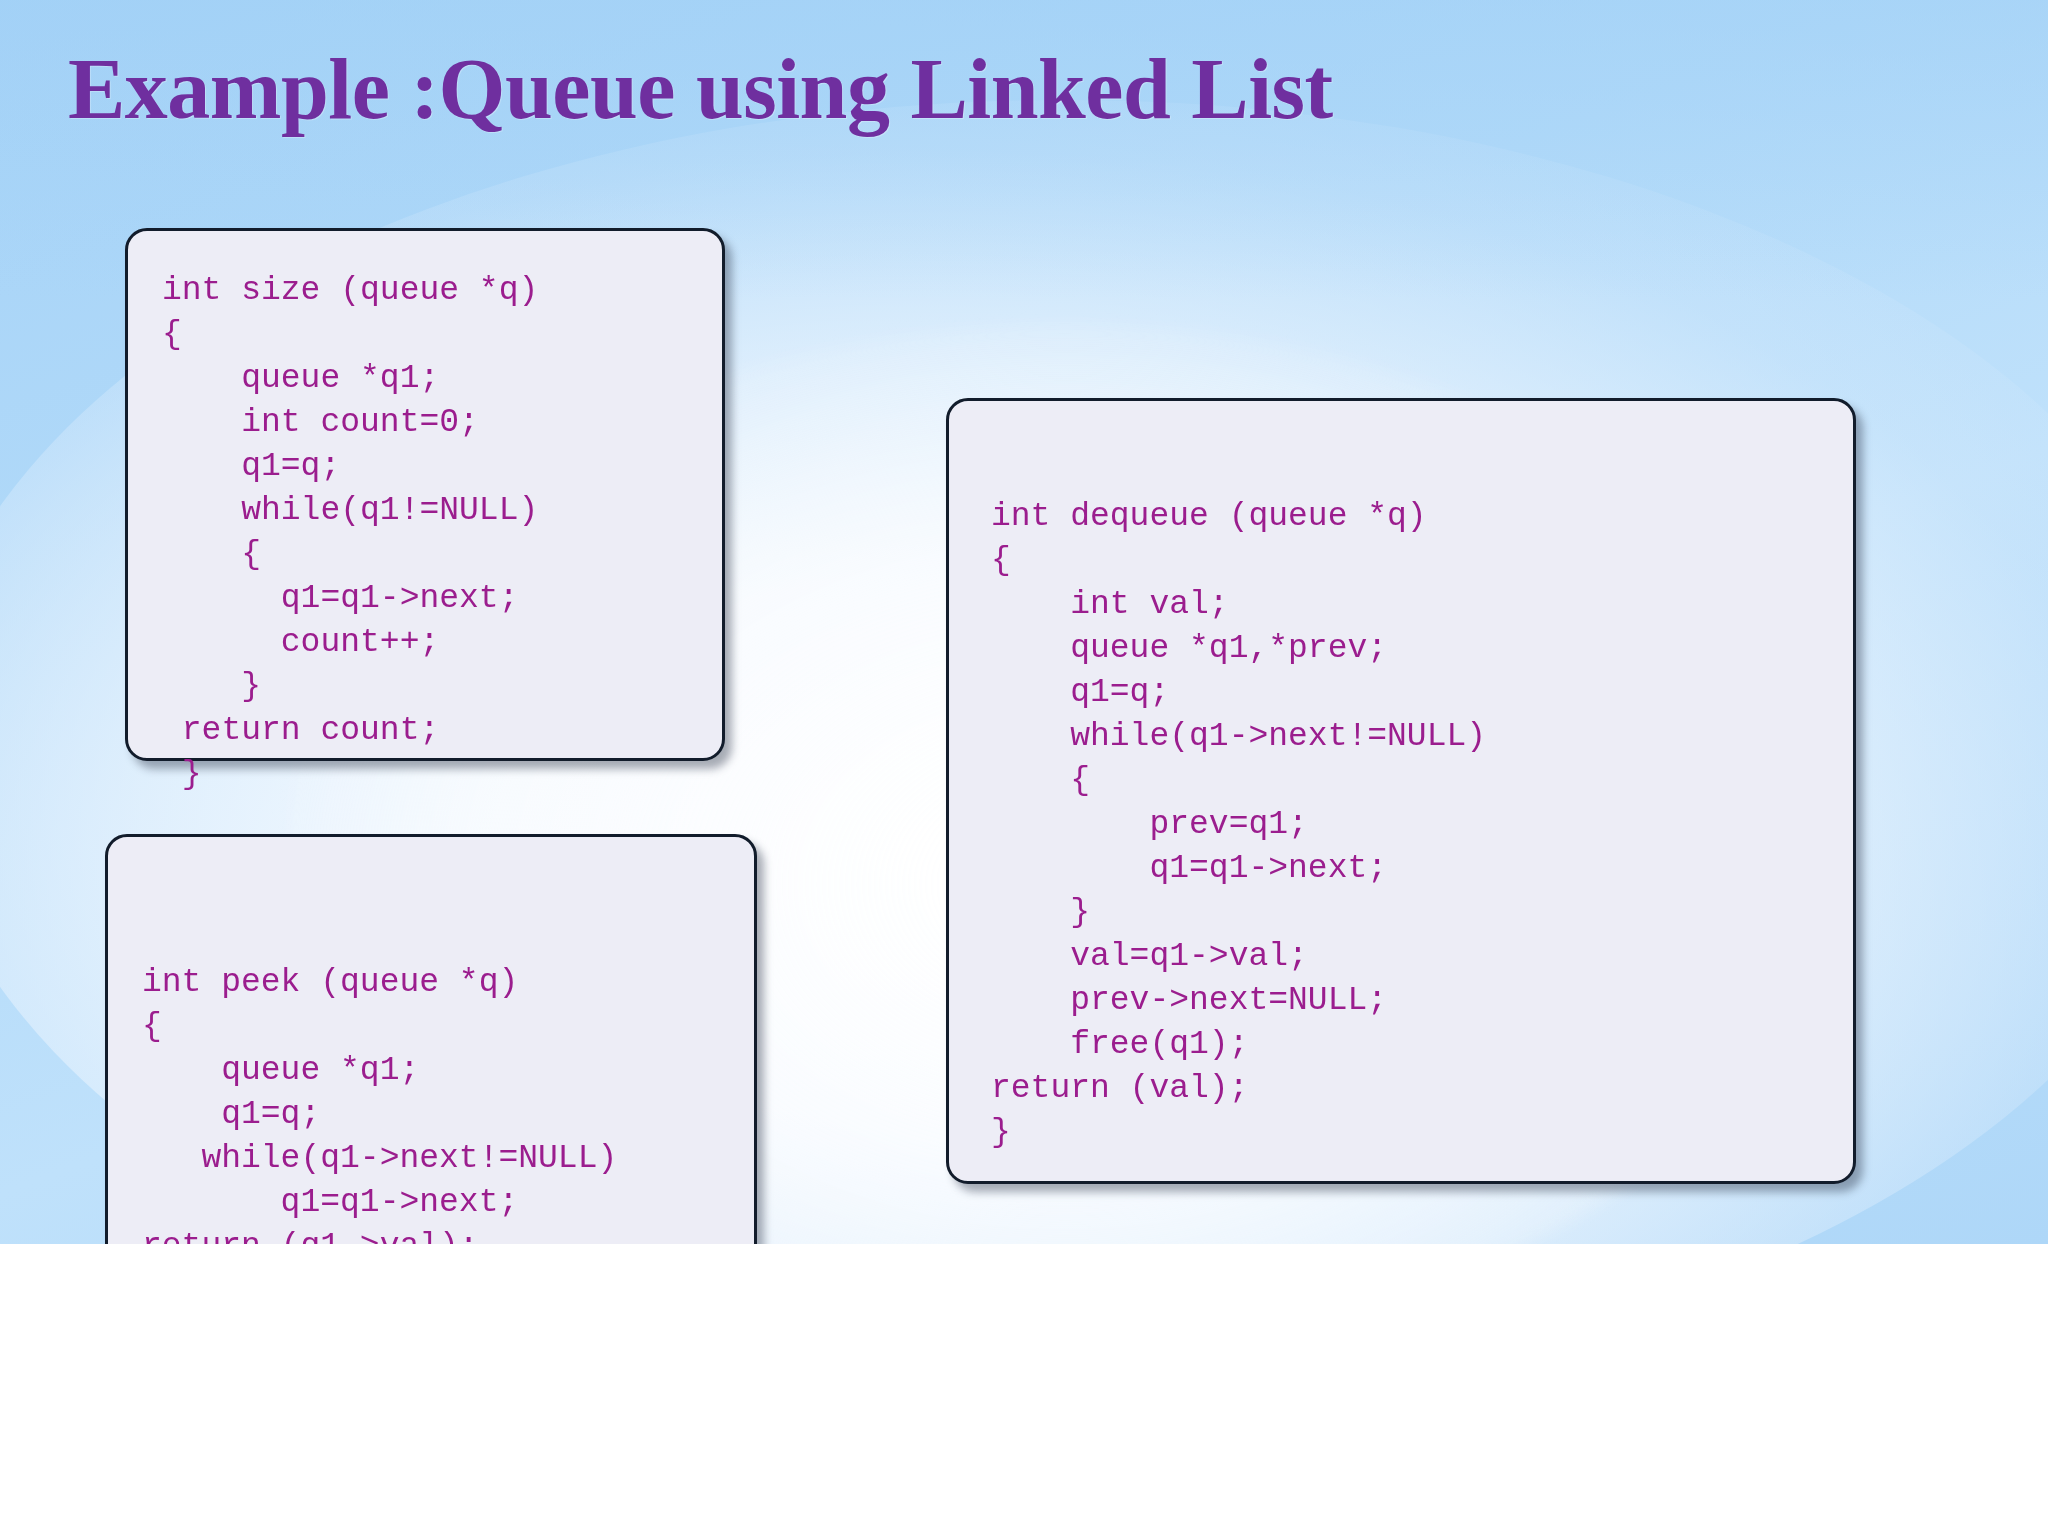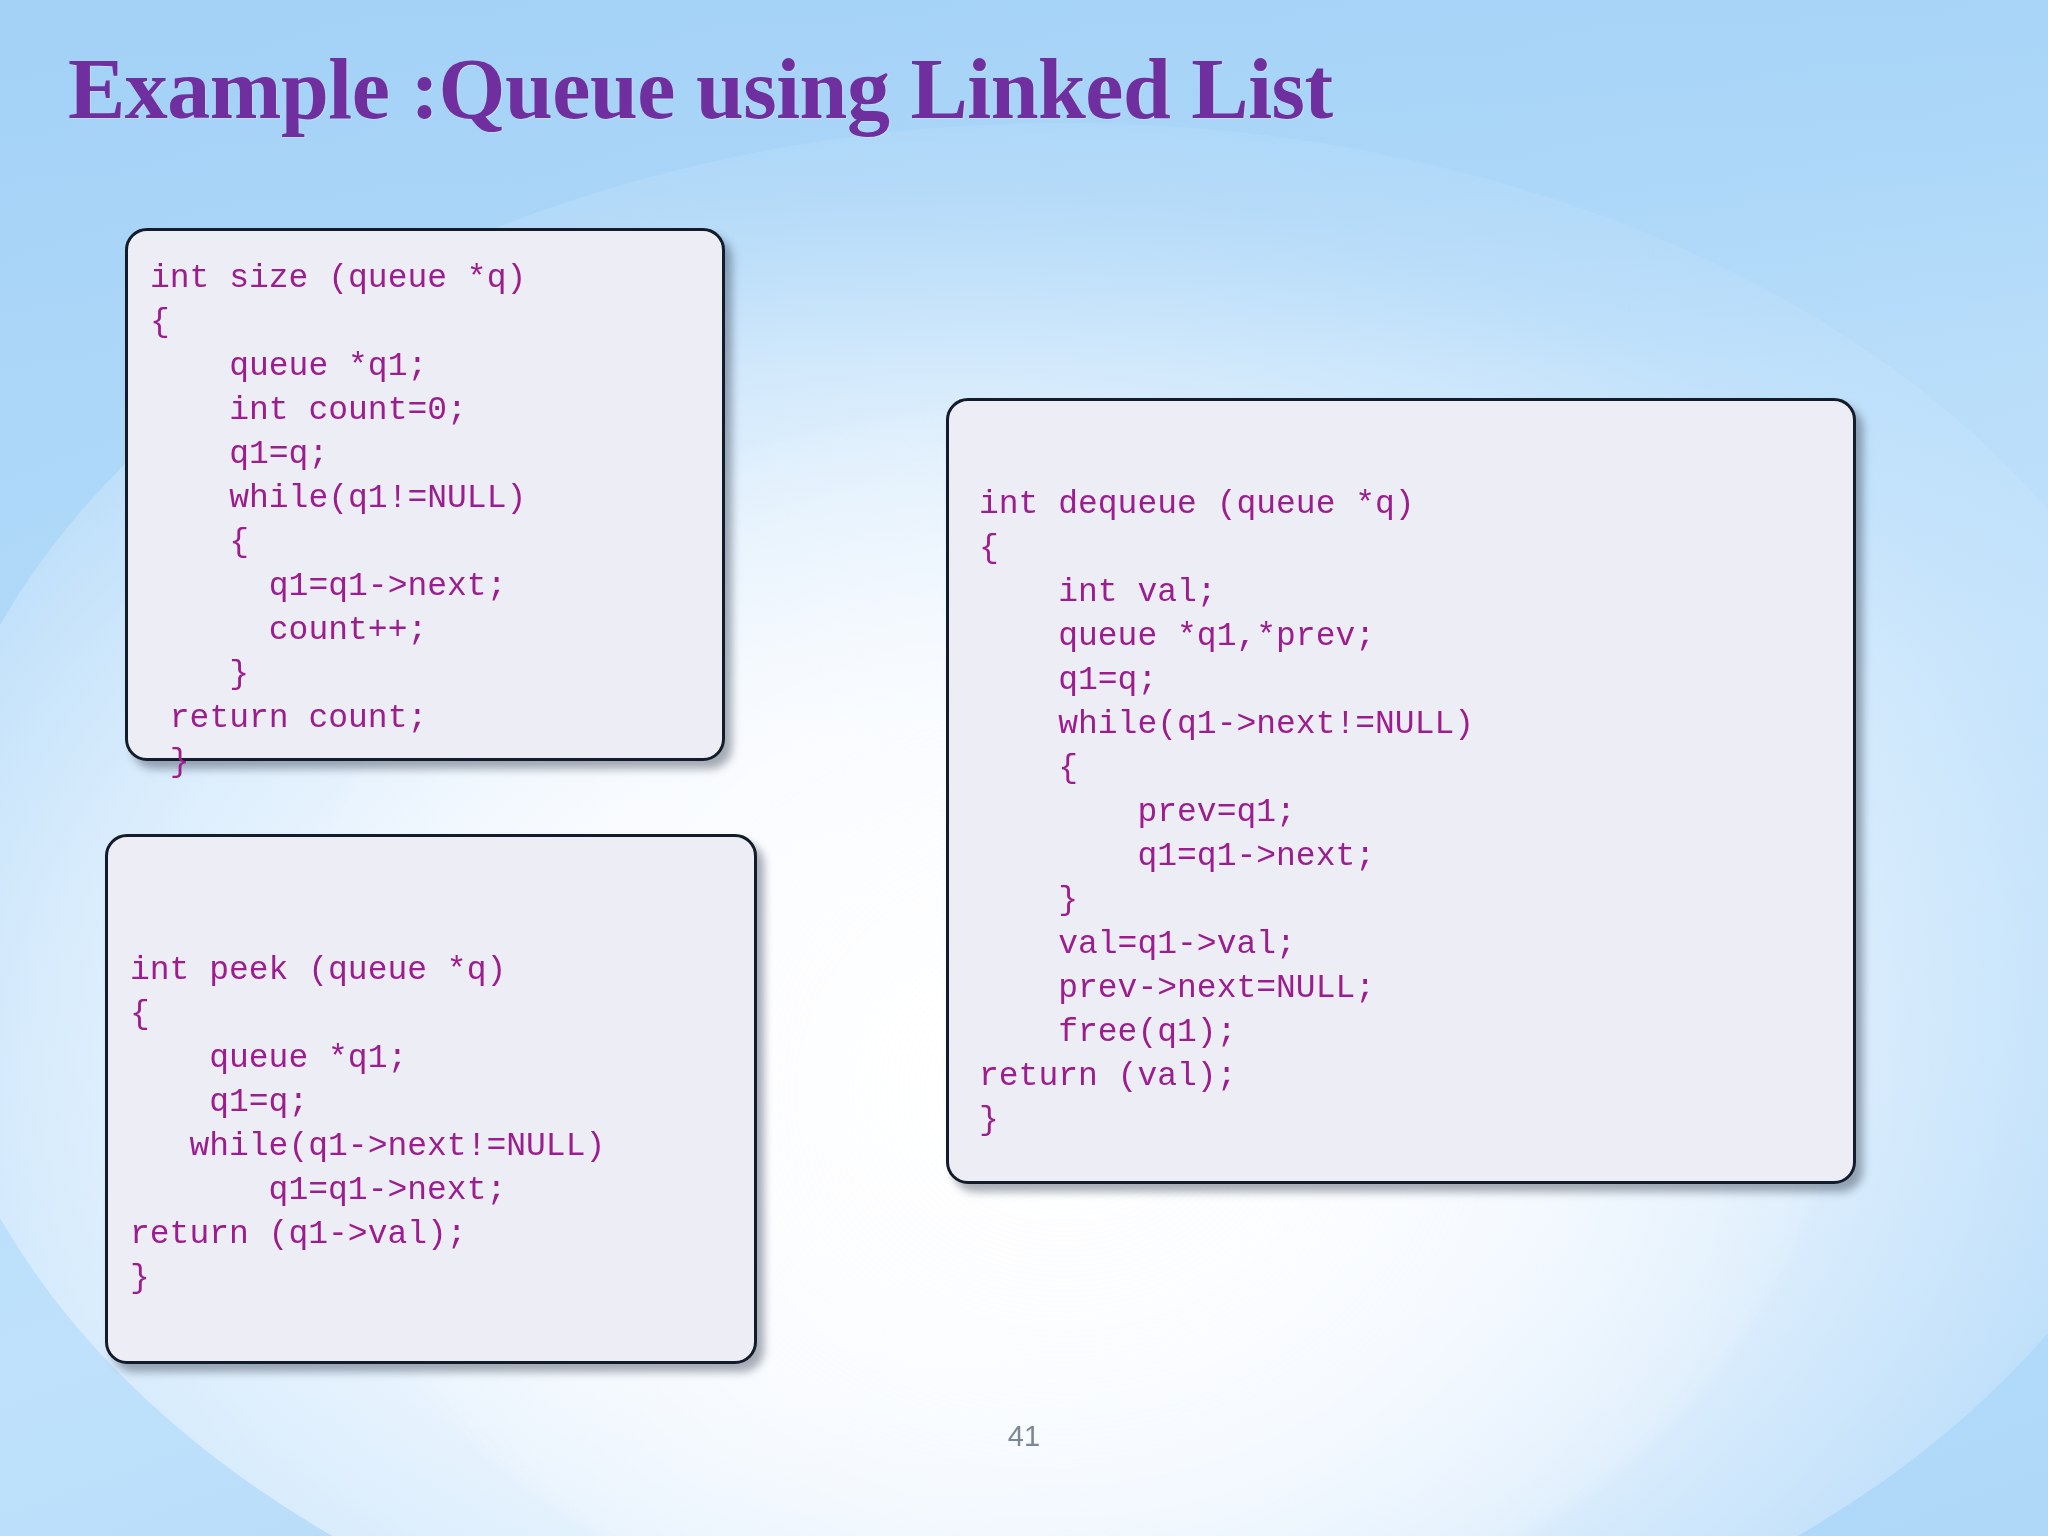--- a/index.html
+++ b/index.html
@@ -6,21 +6,21 @@
     margin: 0;
     padding: 0;
     width: 2048px;
     height: 1536px;
     overflow: hidden;
   }
 
   #slide {
     position: relative;
     width: 2048px;
-    height: 1536px;
+    height: 1244px;
     overflow: hidden;
     background: #a9d6f8;
     font-family: "Liberation Sans", sans-serif;
   }
 
   
   .bg-base {
     position: absolute;
     inset: 0;
     background: linear-gradient(160deg, #a6d3f7 0%, #b2daf9 35%, #bfe1fb 60%, #aed7f8 100%);
@@ -79,21 +79,21 @@
   
   .code-box {
     position: absolute;
     background: #ededf6;
     border: 3px solid #121c2b;
     border-radius: 22px;
     box-shadow: 7px 8px 9px rgba(40,50,70,0.40);
     box-sizing: border-box;
   }
   .code-box pre {
-    margin: 0;
+    margin: 12px;
     font-family: "Liberation Mono", "DejaVu Sans Mono", monospace;
     font-size: 33px;
     line-height: 44px;
     color: #9b1d8e;
     white-space: pre;
     letter-spacing: 0px;
   }
 
   #box-size {
     left: 125px;

